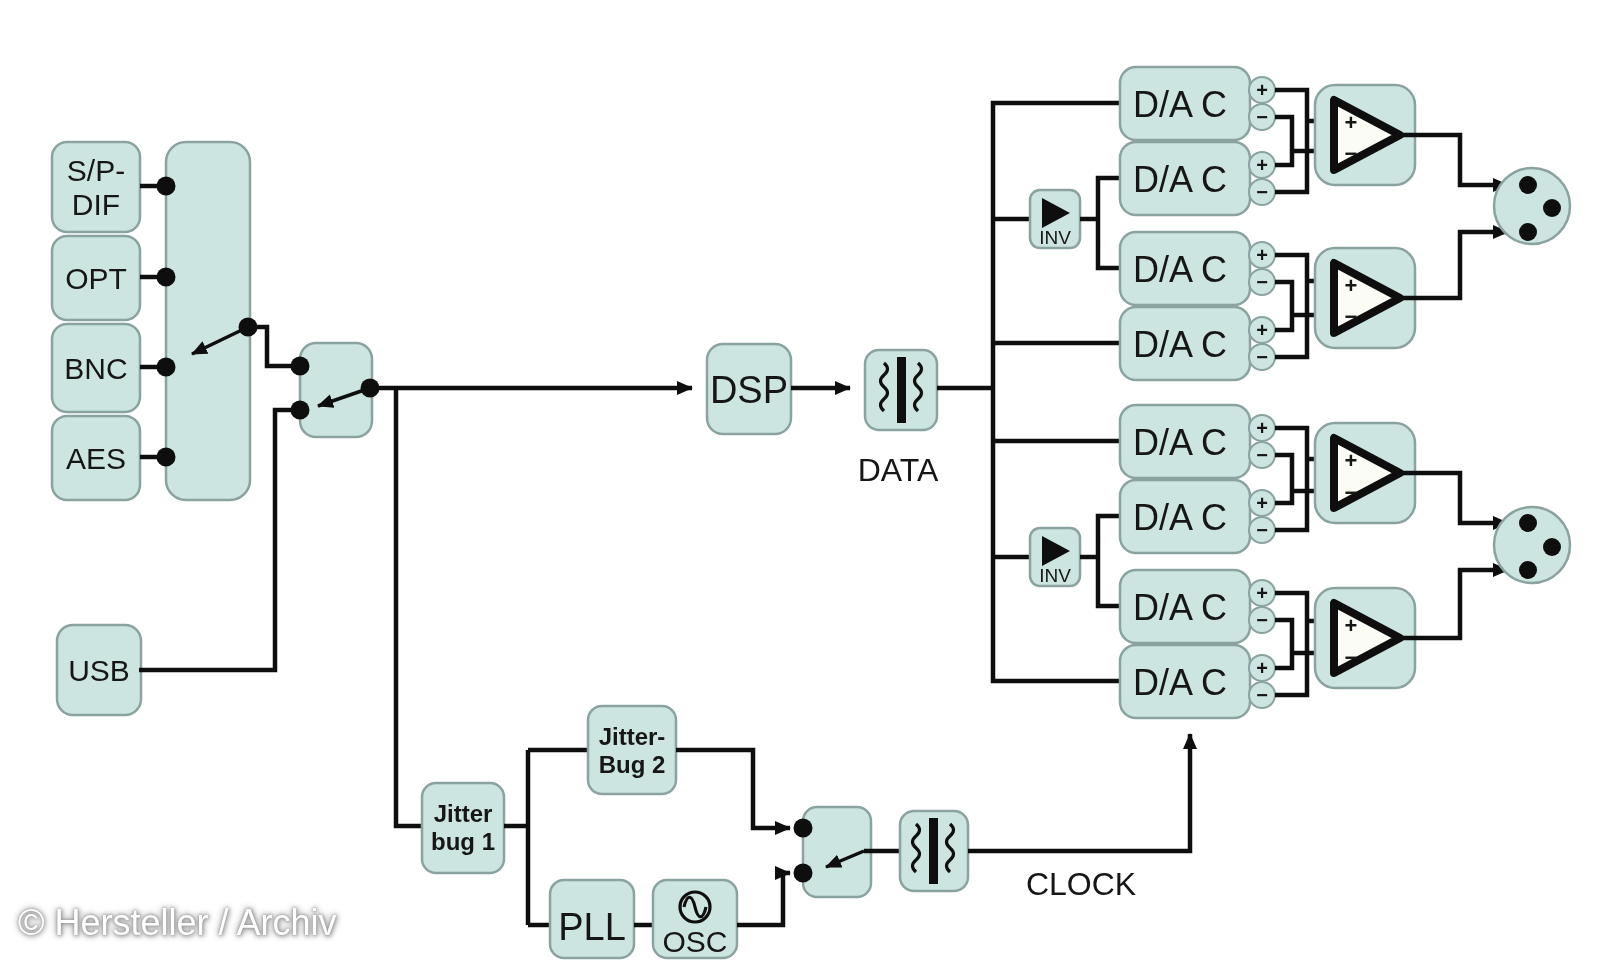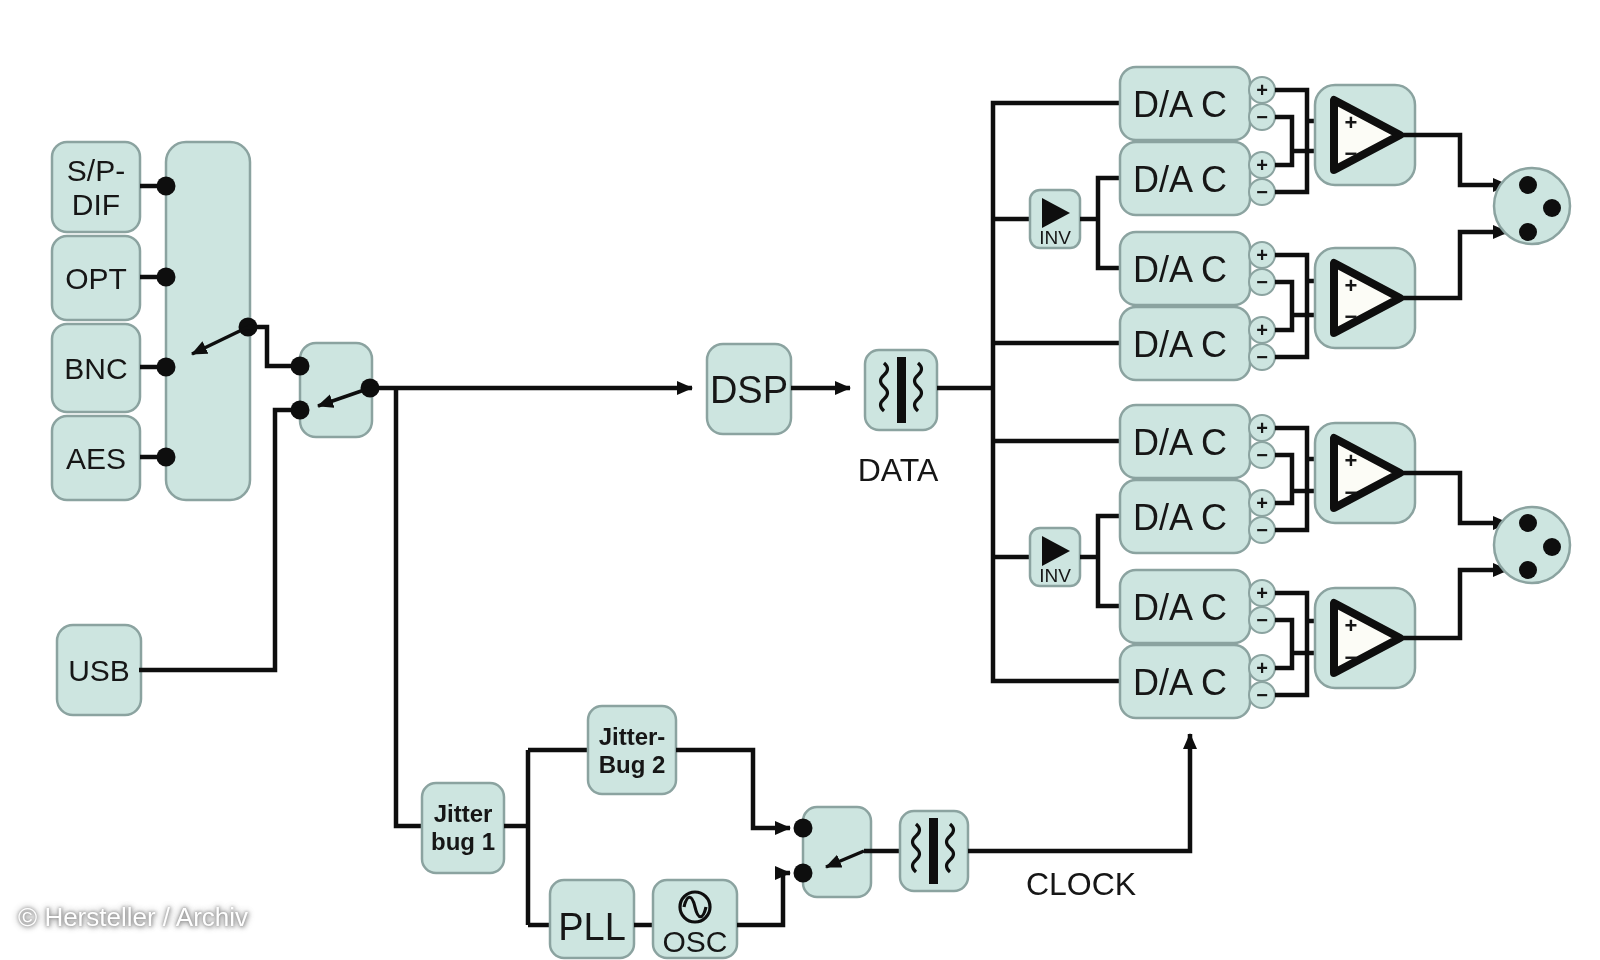--- a/index.html
+++ b/index.html
@@ -13,21 +13,21 @@
   .dot{fill:var(--wire,#0e0e0e);}
   .arr{fill:var(--wire,#0e0e0e);}
   .bar{fill:var(--wire,#0e0e0e);}
   .blktri{fill:var(--wire,#0e0e0e);}
   .opamp-tri{fill:#fcfcf6;stroke:var(--wire,#0e0e0e);stroke-width:8px;stroke-linejoin:round;}
   text{font-family:"Liberation Sans",sans-serif;fill:var(--text,#161616);}
   .tmid{text-anchor:middle;dominant-baseline:central;}
   .bold{font-weight:700;}
   .f19{font-size:19px;}.f20{font-size:20px;}.f22{font-size:22px;}.f24{font-size:24px;}
   .f30{font-size:30px;}.f32{font-size:32px;}.f36{font-size:36px;}.f38{font-size:38px;}
-  .watermark{position:absolute;left:18px;top:902px;font-size:26px;font-family:"Liberation Sans",sans-serif;
+  .watermark{position:absolute;left:18px;top:902px;font-size:36px;font-family:"Liberation Sans",sans-serif;
     color:#ffffff;text-shadow:0 0 3px #8d8d8d,0 0 6px #a6a6a6,0 0 10px #c2c2c2,1px 1px 4px #9a9a9a;}
 </style>
 </head>
 <body>
 
 <div class="stage">
 <svg width="1600" height="960" viewBox="0 0 1600 960">
   <defs>
     <marker id="arr" markerUnits="userSpaceOnUse" markerWidth="22" markerHeight="18" refX="15" refY="7" orient="auto">
       <path d="M0,0 L16,7 L0,14 Z" class="arr"></path>

